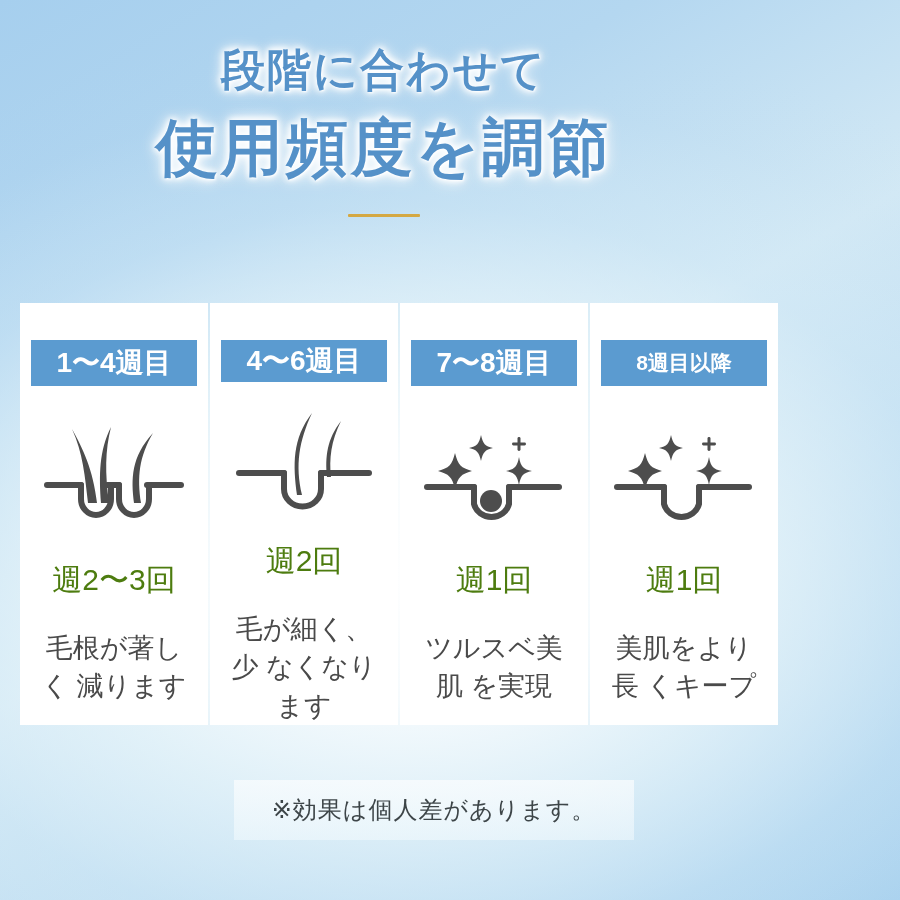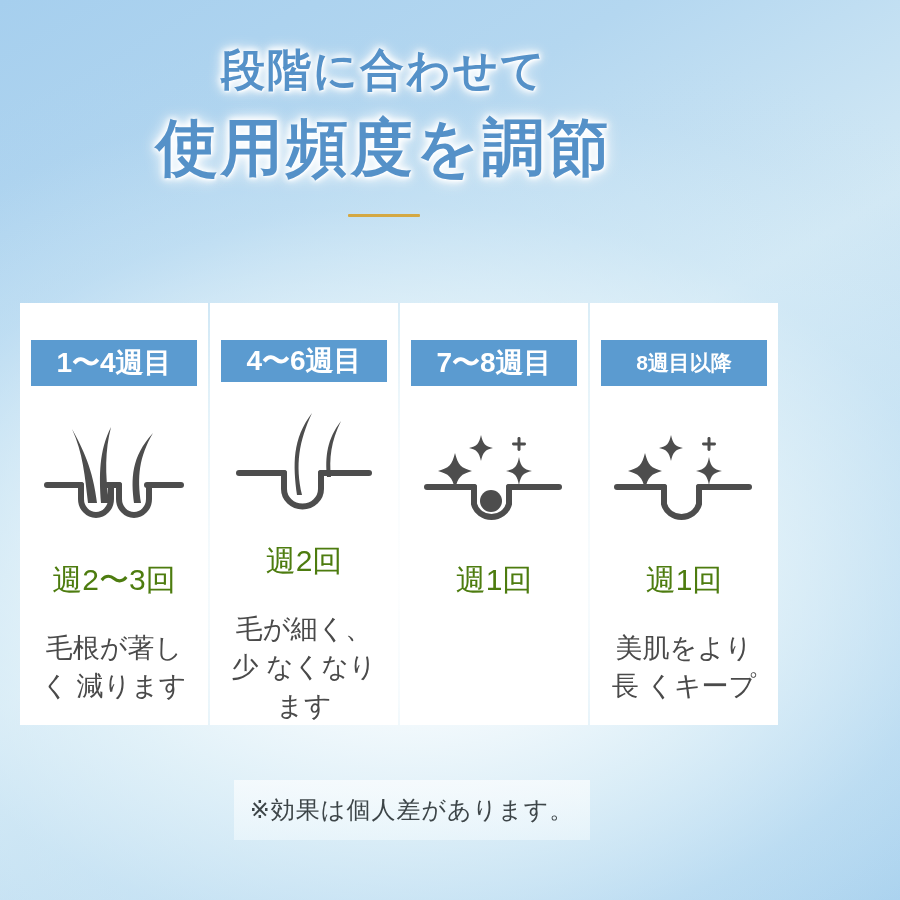--- a/index.html
+++ b/index.html
@@ -129,21 +129,21 @@
     margin-top: 28px;
     width: 160px;
     letter-spacing: 0px;
   }
 
   
   .note {
     position: absolute;
     left: 234px;
     top: 780px;
-    width: 356px;
+    width: 400px;
     height: 60px;
     background: linear-gradient(180deg, rgba(255,255,255,0.62) 0%, rgba(246,252,254,0.5) 100%);
     display: flex;
     align-items: center;
     justify-content: center;
     font-size: 24px;
     color: #3d4548;
     letter-spacing: 1px;
   }
 </style>
@@ -212,20 +212,22 @@
           </g>
           <g stroke="#4d4d4d" stroke-width="6" stroke-linecap="round" fill="none">
             <line x1="8" y1="72" x2="55" y2="72"></line>
             <line x1="90" y1="72" x2="140" y2="72"></line>
           </g>
           <path d="M55 72 L55 89 A18 17 0 0 0 90 89 L90 72" stroke="#4d4d4d" stroke-width="6" fill="none" stroke-linecap="round"></path>
           <circle cx="72" cy="86" r="11" fill="#4d4d4d"></circle>
         </svg>
       </div>
       <div class="freq">週1回</div>
+      <div class="desc">ツルスベ美肌
+を実現</div>
     </div>
 
     <div class="card">
       <div class="badge narrow-text">8週目以降</div>
       <div class="icon-wrap">
         <svg width="150" height="120" viewBox="0 0 150 120" fill="none">
           <g fill="#4d4d4d">
             <path d="M36 38 C39 50 42 53 53 56 C42 59 39 62 36 74 C33 62 30 59 19 56 C30 53 33 50 36 38 Z"></path>
             <path d="M62 20 C64 29 66 31 74 33 C66 35 64 37 62 46 C60 37 58 35 50 33 C58 31 60 29 62 20 Z"></path>
             <path d="M100 42 C102 52 104 54 113 56 C104 58 102 60 100 70 C98 60 96 58 87 56 C96 54 98 52 100 42 Z"></path>

